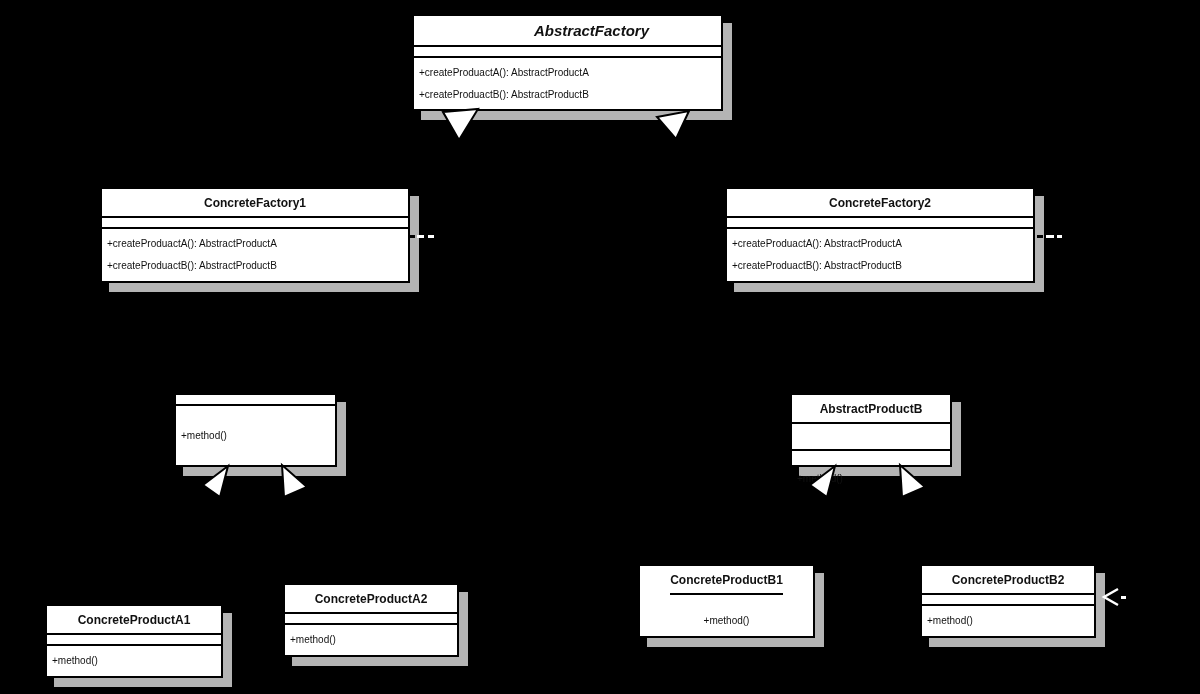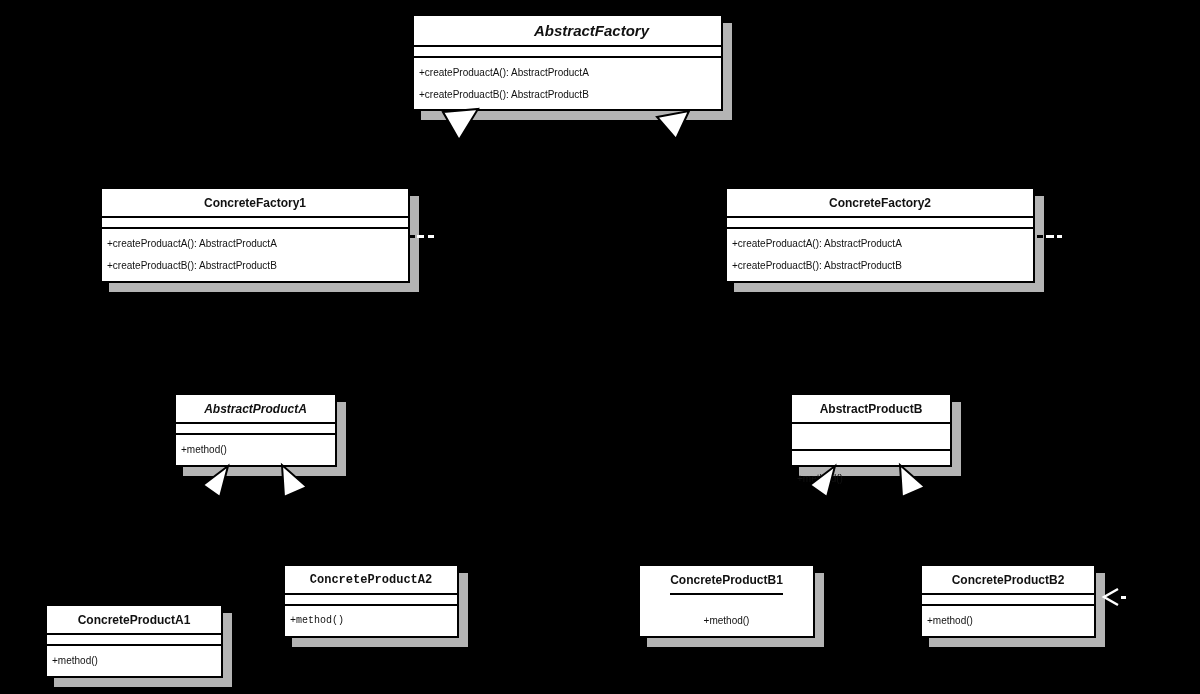--- a/index.html
+++ b/index.html
@@ -27,21 +27,21 @@
   .method{line-height:22px;white-space:nowrap;}
 
   
   #box-af  {left:412px;top:14px; width:311px;height:97px;}
   #box-af .title{height:29px;font-size:15px;padding-left:48px;}
   #box-cf1 {left:100px;top:187px;width:310px;height:96px;}
   #box-cf2 {left:725px;top:187px;width:310px;height:96px;}
   #box-apa {left:174px;top:393px;width:163px;height:74px;}
   #box-apb {left:790px;top:393px;width:162px;height:74px;gap:16px;}
   #box-cpa1{left:45px; top:564px;width:178px;height:74px;margin-top:40px;}
-  #box-cpa2{left:283px;top:564px;width:176px;height:74px;font-family:Liberation Mono, monospace;}
+  #box-cpa2{left:283px;top:583px;width:176px;height:74px;}
   #box-cpb1{left:638px;top:564px;width:177px;height:74px;align-items:center;}
   #box-cpb2{left:920px;top:564px;width:176px;height:74px;}
 
   .overlay{position:absolute;left:0;top:0;pointer-events:none;}
 </style>
 </head>
 <body>
 
 <div class="canvas">
 
@@ -66,21 +66,20 @@
   <div class="cbox" id="box-cf2">
     <div class="title">ConcreteFactory2</div>
     <div class="attrs"></div>
     <div class="methods">
       <div class="method">+createProduactA(): AbstractProductA</div>
       <div class="method">+createProduactB(): AbstractProductB</div>
     </div>
   </div>
 
   <div class="cbox" id="box-apa">
-    <div class="title italic">AbstractProductA</div>
     <div class="attrs"></div>
     <div class="methods">
       <div class="method">+method()</div>
     </div>
   </div>
 
   <div class="cbox" id="box-apb">
     <div class="title">AbstractProductB</div>
     <div class="attrs"></div>
     <div class="methods">

